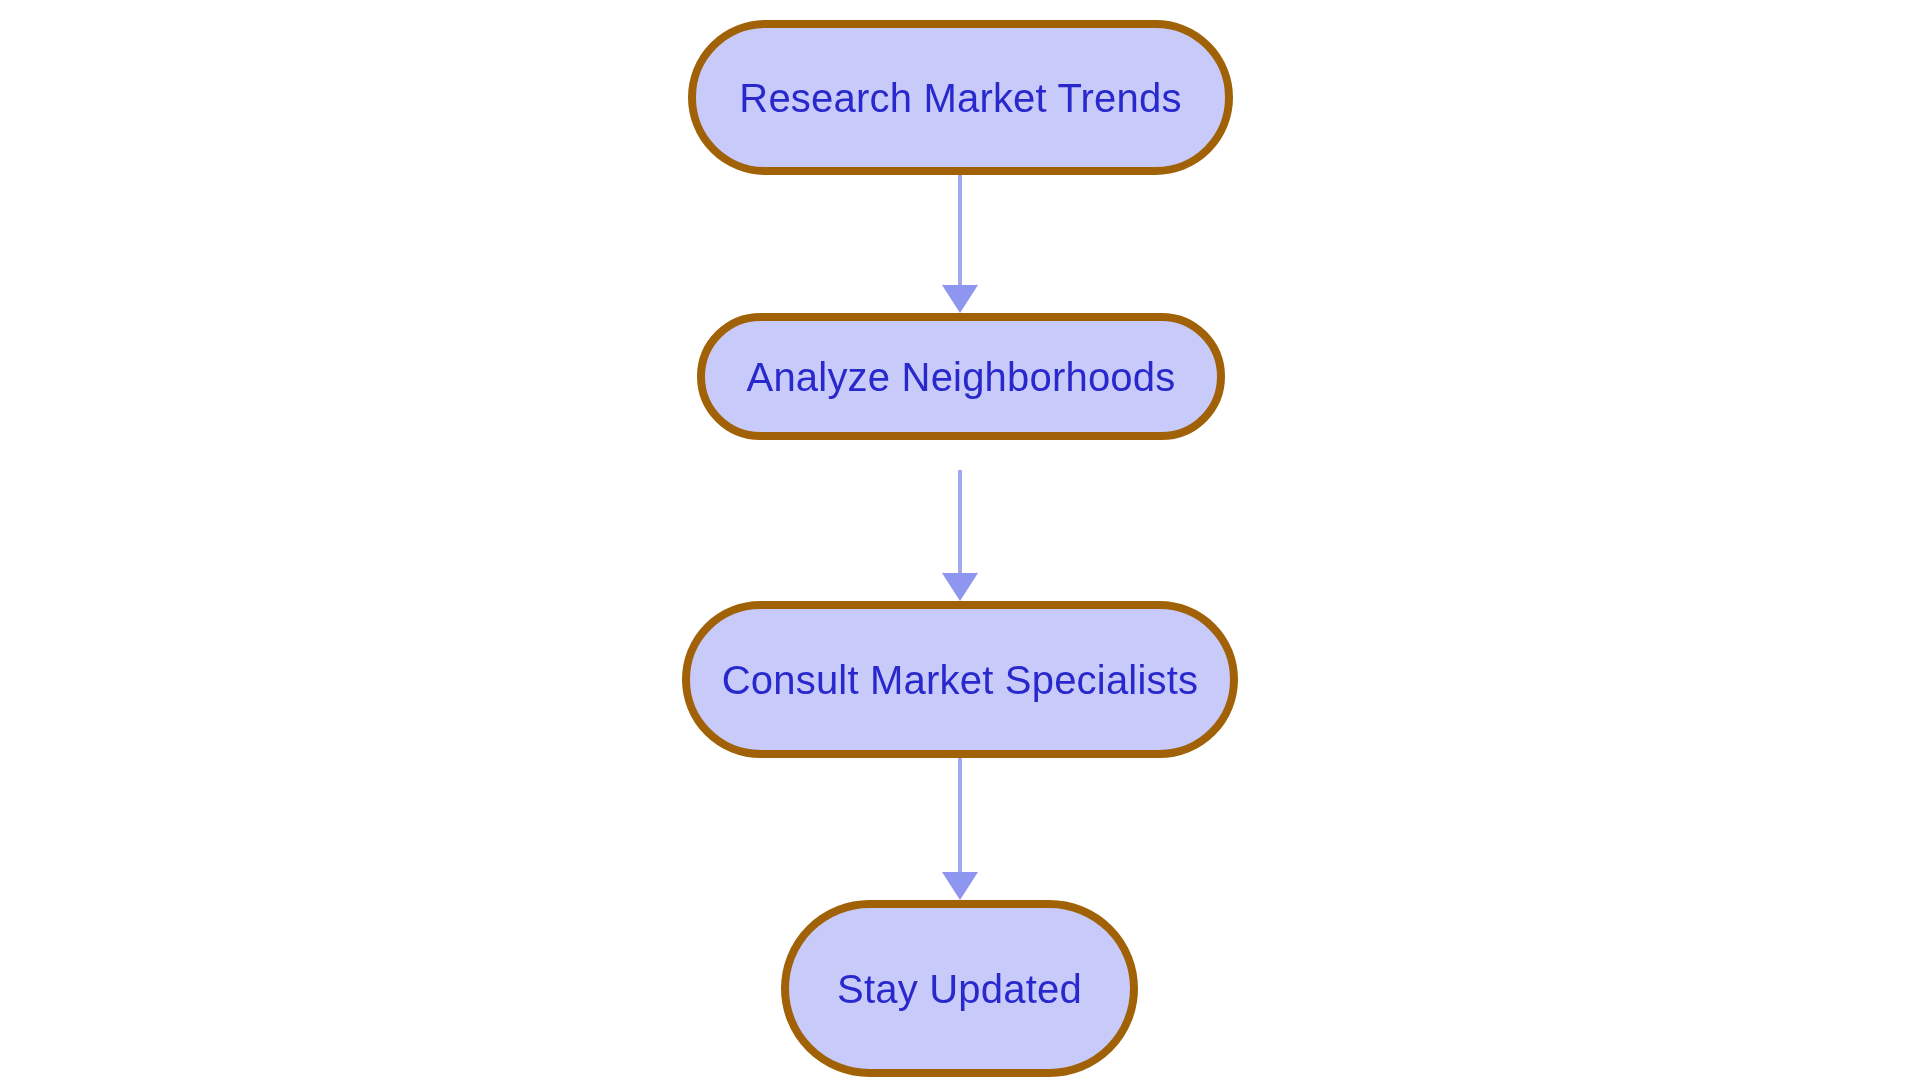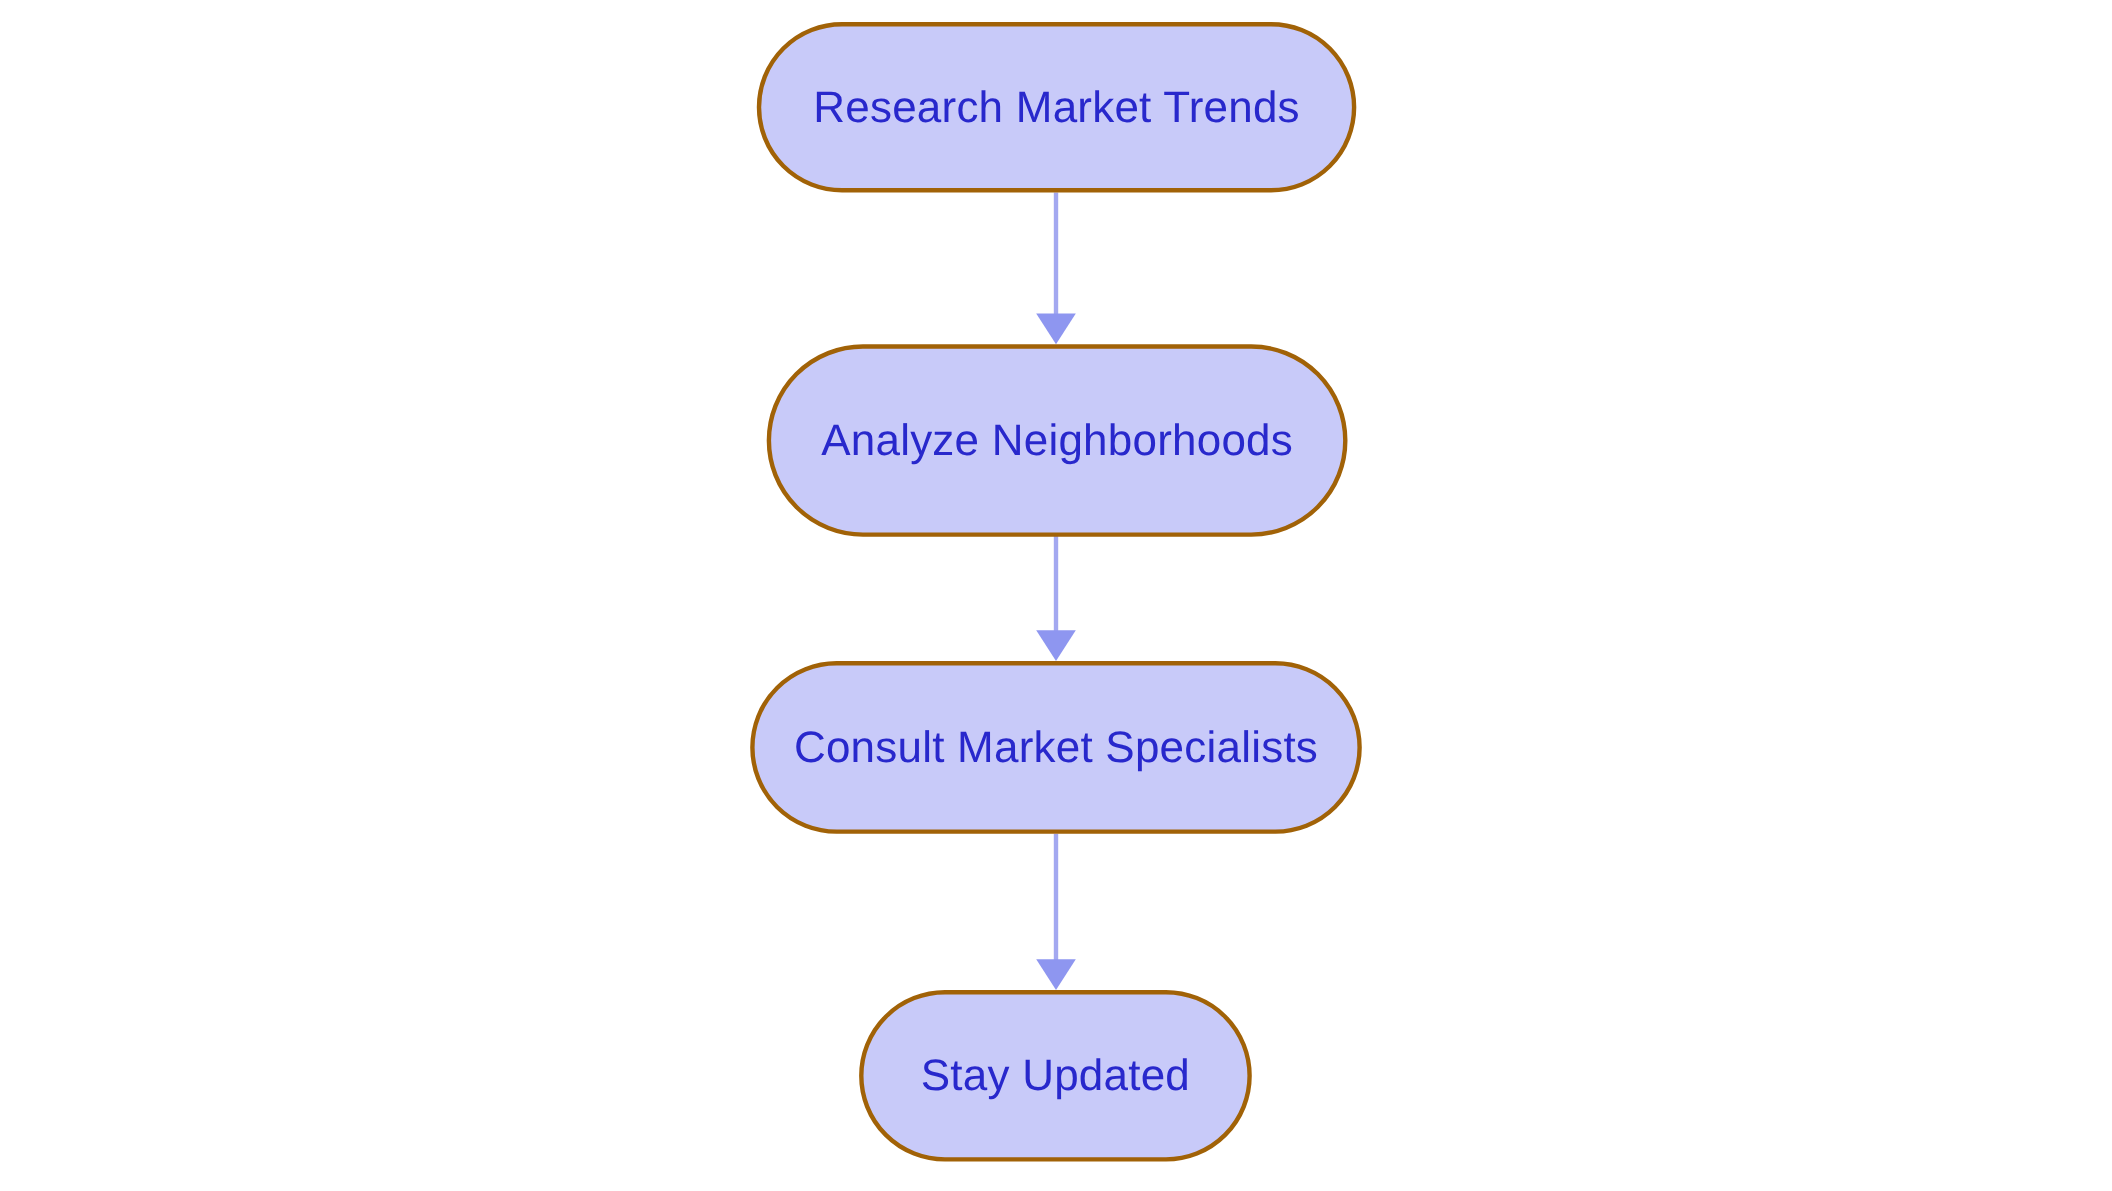--- a/index.html
+++ b/index.html
@@ -28,21 +28,21 @@
     left: 0;
     width: 1920px;
     height: 1083px;
     display: block;
   }
 
   .flow-node {
     position: absolute;
     box-sizing: border-box;
     background: #c8caf9;
-    border: 4px solid #a16207;
+    border: 8px solid #a16207;
     border-radius: 999px;
     display: flex;
     align-items: center;
     justify-content: center;
   }
 
   .flow-node .flow-node-text {
     color: #2828cc;
     font-family: "Liberation Sans", "DejaVu Sans", sans-serif;
     font-size: 40px;
@@ -70,25 +70,25 @@
     <g>
       <line x1="960" y1="758" x2="960" y2="874" stroke="#a3a8f0" stroke-width="4"></line>
       <polygon points="942,872 978,872 960,900" fill="#8e96f0"></polygon>
     </g>
   </svg>
 
   <div class="flow-node" style="left:688px; top:20px; width:545px; height:155px;">
     <span class="flow-node-text">Research Market Trends</span>
   </div>
 
-  <div class="flow-node" style="left:697px; top:313px; width:528px; height:175px;">
+  <div class="flow-node" style="left:697px; top:313px; width:528px; height:127px;">
     <span class="flow-node-text">Analyze Neighborhoods</span>
   </div>
 
   <div class="flow-node" style="left:682px; top:601px; width:556px; height:157px;">
     <span class="flow-node-text">Consult Market Specialists</span>
   </div>
 
-  <div class="flow-node" style="left:781px; top:900px; width:357px; height:156px;">
+  <div class="flow-node" style="left:781px; top:900px; width:357px; height:177px;">
     <span class="flow-node-text">Stay Updated</span>
   </div>
 
 </div>
 
 </body></html>

